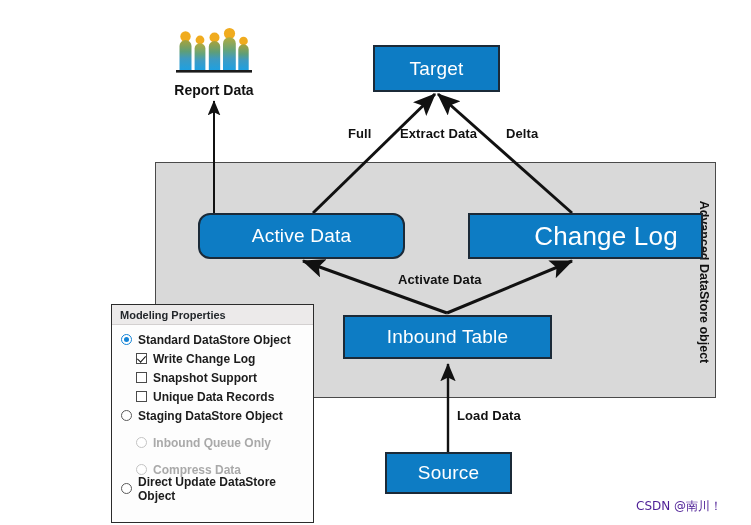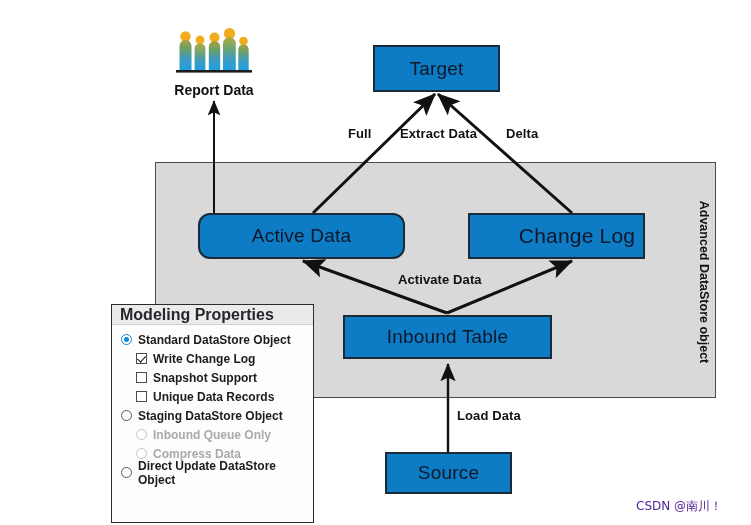--- a/index.html
+++ b/index.html
@@ -12,29 +12,29 @@
 
   svg.layer{position:absolute;left:0;top:0;width:751px;height:525px;pointer-events:none;}
 
   
   .node{
     position:absolute;
     background:#0d7cc4;
     border:2px solid #1b2a38;
     box-sizing:border-box;
     display:flex;align-items:center;justify-content:center;
-    color:#0f172a;
+    color:#ffffff;
     font-weight:400;
     letter-spacing:.2px;
   }
   .node span{display:block;}
 
   #node-target{left:373px;top:45px;width:127px;height:47px;font-size:19px;}
   #node-active{left:198px;top:213px;width:207px;height:46px;font-size:19px;border-radius:12px;}
-  #node-changelog{left:468px;top:213px;width:177px;height:46px;font-size:21px;padding-left:41px;}
+  #node-changelog{left:468px;top:213px;width:235px;height:46px;font-size:26px;padding-left:41px;}
   #node-inbound{left:343px;top:315px;width:209px;height:44px;font-size:19px;align-items:center;}
   #node-source{left:385px;top:452px;width:127px;height:42px;font-size:19px;}
 
   
   #adso-container{
     position:absolute;left:155px;top:162px;width:561px;height:236px;
     background:#d9d9d9;border:1px solid #4a4a4a;box-sizing:border-box;
   }
   #adso-label{
     position:absolute;left:694px;top:170px;width:20px;height:224px;
@@ -69,29 +69,29 @@
   
   #mp-panel{
     position:absolute;left:111px;top:304px;width:203px;height:219px;
     background:#fdfdfd;border:1.5px solid #2b2b2b;box-sizing:border-box;
     overflow:hidden;
   }
   #mp-header{
     height:20px;background:#eceaea;border-bottom:1px solid #d3d0d0;
     display:flex;align-items:center;padding-left:8px;box-sizing:border-box;
   }
-  #mp-header span{font-size:16px;font-weight:bold;color:#23272b;}
+  #mp-header span{font-size:11px;font-weight:bold;color:#23272b;}
   #mp-list{padding:5px 0 0 0;}
   .mp-row{
     display:flex;align-items:center;height:19px;box-sizing:border-box;
     font-size:12px;color:#1c1c1c;font-weight:bold;
   }
   .mp-row.indent{padding-left:24px;}
   .mp-row.base{padding-left:9px;}
-  .mp-row.disabled{color:#a9a9a9;font-weight:bold;}
+  .mp-row.disabled{color:#a9a9a9;font-weight:bold;margin-top:8px;}
   .mp-row .ctl{flex:0 0 auto;margin-right:6px;display:block;}
 
   .radio{
     width:11px;height:11px;border-radius:50%;
     border:1.4px solid #5a5a5a;background:#fff;box-sizing:border-box;
     position:relative;
   }
   .radio.on{border-color:#1383d6;}
   .radio.on:after{
     content:"";position:absolute;left:2px;top:2px;width:5px;height:5px;

